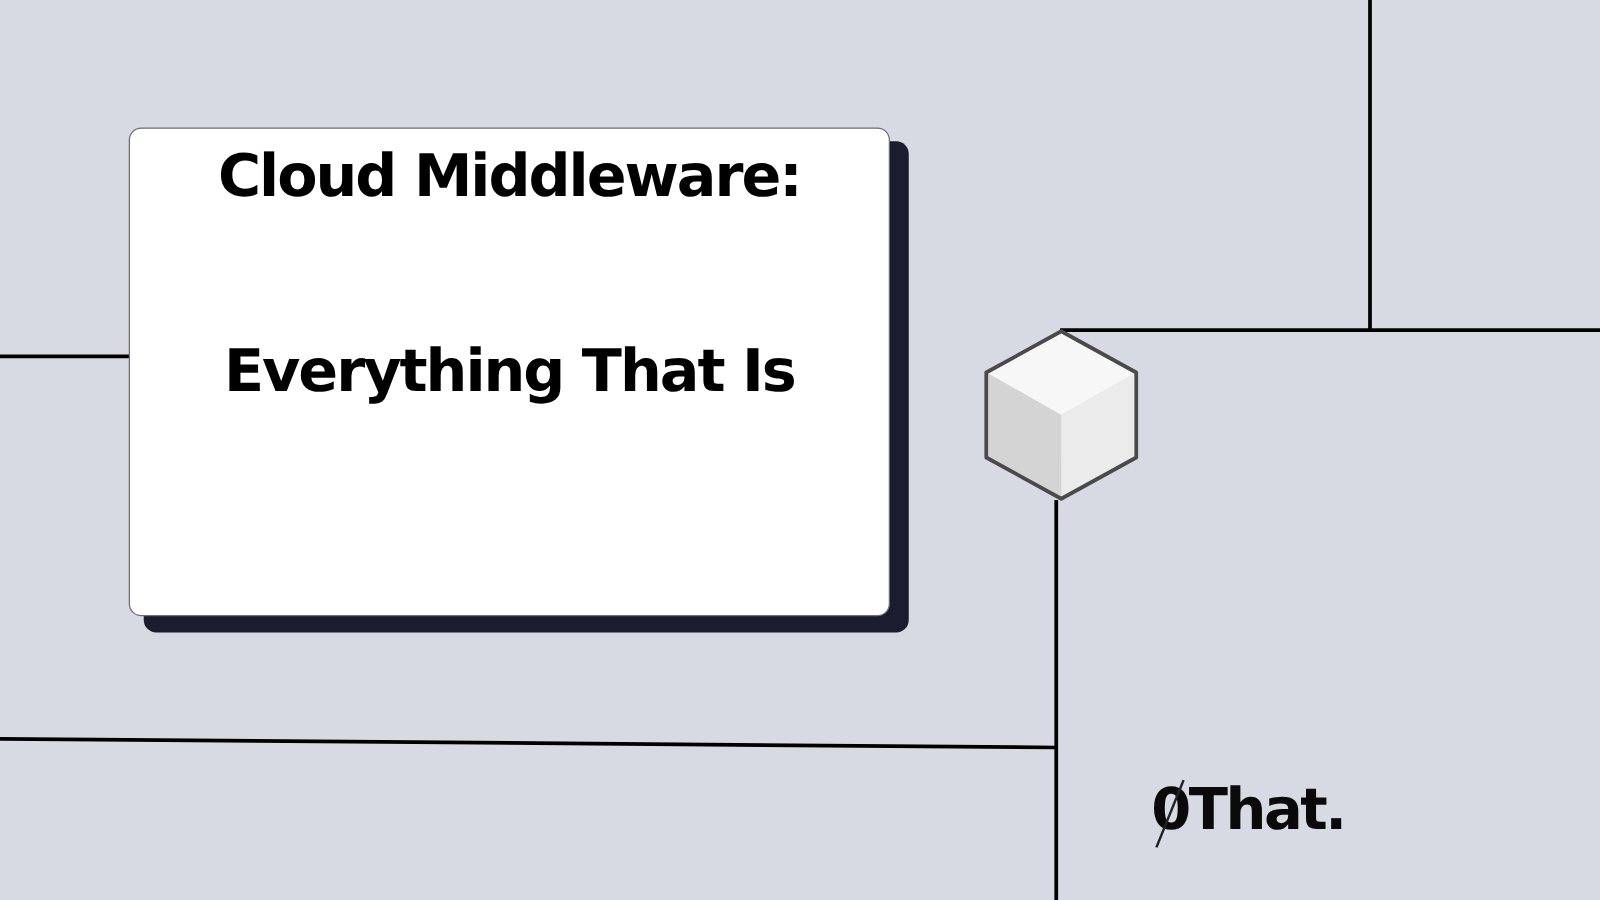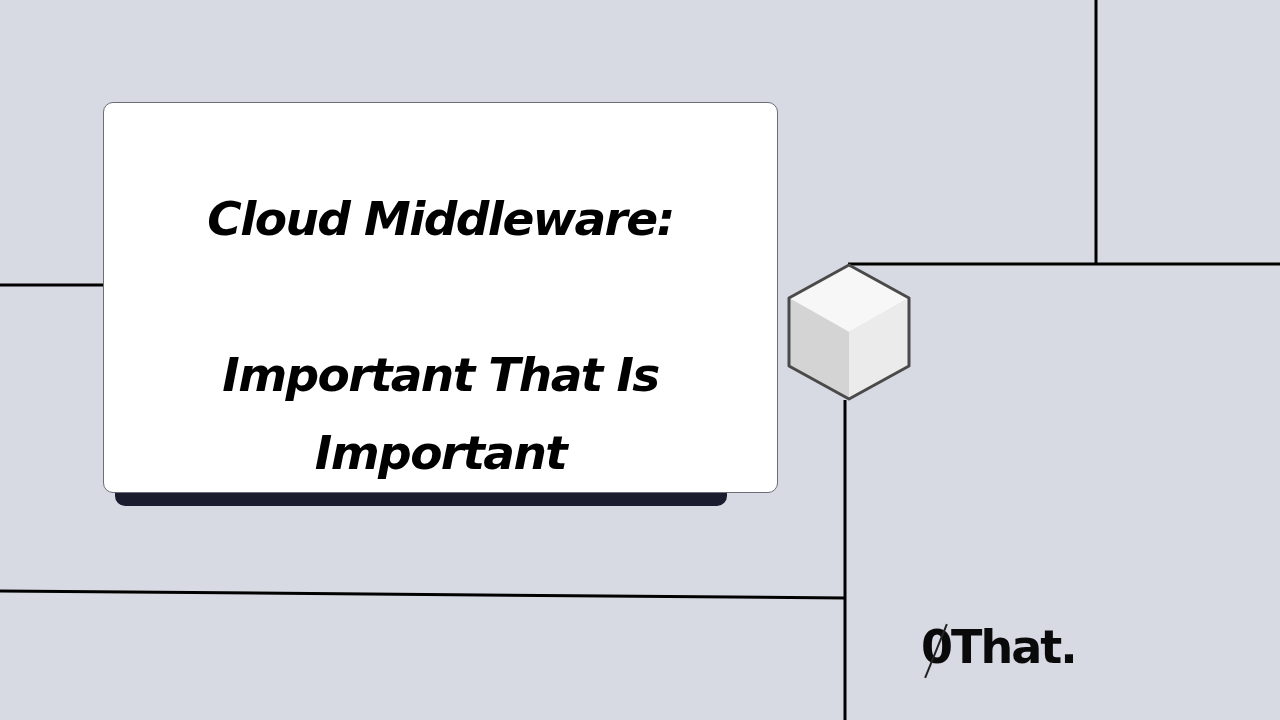--- a/index.html
+++ b/index.html
@@ -7,25 +7,24 @@
       width: 1280px; height: 720px; overflow: hidden;
       background: #d7dae2; position: relative;
       font-family: "Liberation Sans", sans-serif;
     }
     .lines { position: absolute; left: 0; top: 0; width: 1280px; height: 720px; }
     .card-shadow {
       position: absolute; left: 115px; top: 113px; width: 612px; height: 393px;
       background: #1b1c2e; border-radius: 10px;
     }
     .card {
-      position: absolute; left: 103px; top: 102px; width: 675px; height: 391px;
+      position: absolute; left: 103px; top: 102px; width: 609px; height: 391px;
       background: #ffffff; border: 1px solid #6b6e78; border-radius: 10px;
-      display: flex; align-items: flex-end; justify-content: center;
+      display: flex; align-items: flex-start; justify-content: center;
       box-sizing: border-box;
-      font-style: italic;
     }
     .card-title {
       margin: 0; text-align: center; color: #000;
       font-family: "DejaVu Sans", sans-serif; font-weight: bold;
       font-size: 47px; line-height: 78px; letter-spacing: -1.6px;
       width: 600px;
     }
     .cube { position: absolute; left: 786px; top: 262px; width: 126px; height: 140px; }
     .logo {
       position: absolute; left: 921px; top: 620px; height: 60px;
@@ -49,22 +48,21 @@
   <line x1="848" y1="264" x2="1280" y2="264" stroke="#000" stroke-width="3"></line>
   <line x1="845" y1="400" x2="845" y2="720" stroke="#000" stroke-width="3"></line>
   <line x1="0" y1="591" x2="845" y2="598" stroke="#000" stroke-width="3"></line>
 </svg>
 
 <div class="card-shadow"></div>
 <div class="card">
   <h1 class="card-title">
     <span>Cloud Middleware:</span><br>
     <br>
-    <span>Important That Is</span><br>
-    <span>Important</span>
+    <span>Everything That Is</span><br>
   </h1>
 </div>
 
 <svg class="cube" viewBox="0 0 126 140">
   <polygon points="63,3 123,36 63,70 3,36" fill="#f7f7f7"></polygon>
   <polygon points="3,36 63,70 63,137 3,104" fill="#d4d4d4"></polygon>
   <polygon points="123,36 63,70 63,137 123,104" fill="#ebebeb"></polygon>
   <polygon points="63,3 123,36 123,104 63,137 3,104 3,36" fill="none" stroke="#4a4a4a" stroke-width="3" stroke-linejoin="round"></polygon>
 </svg>
 

